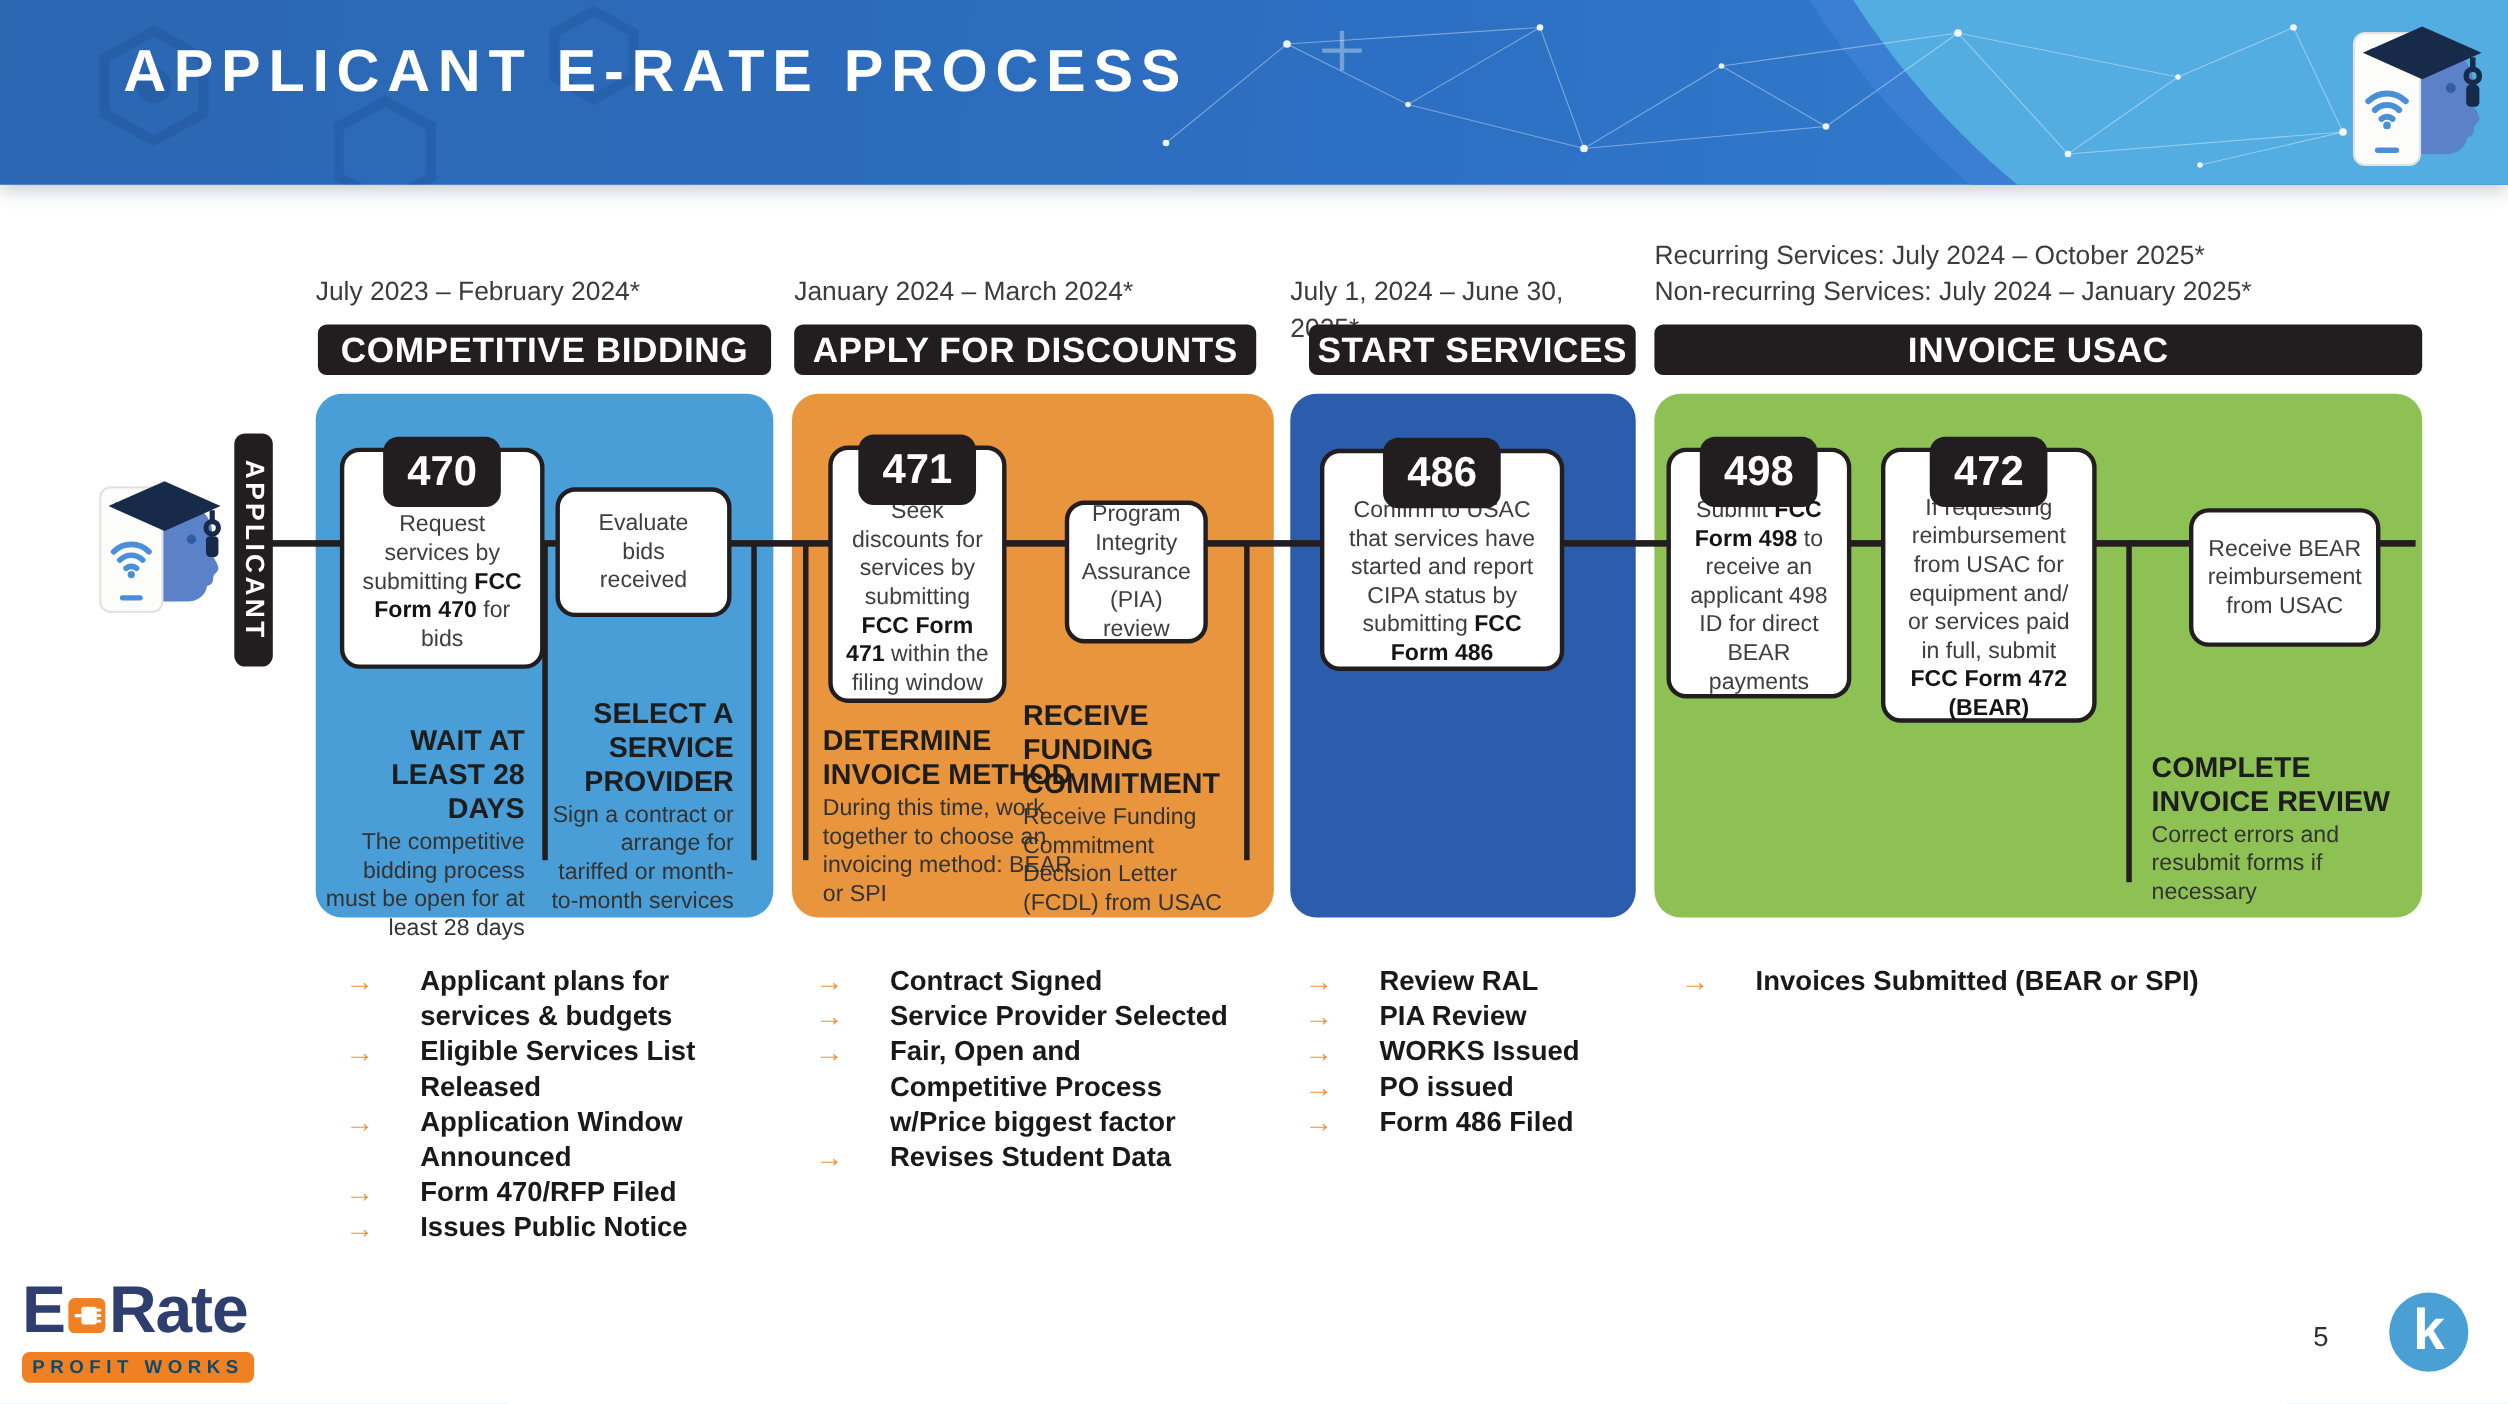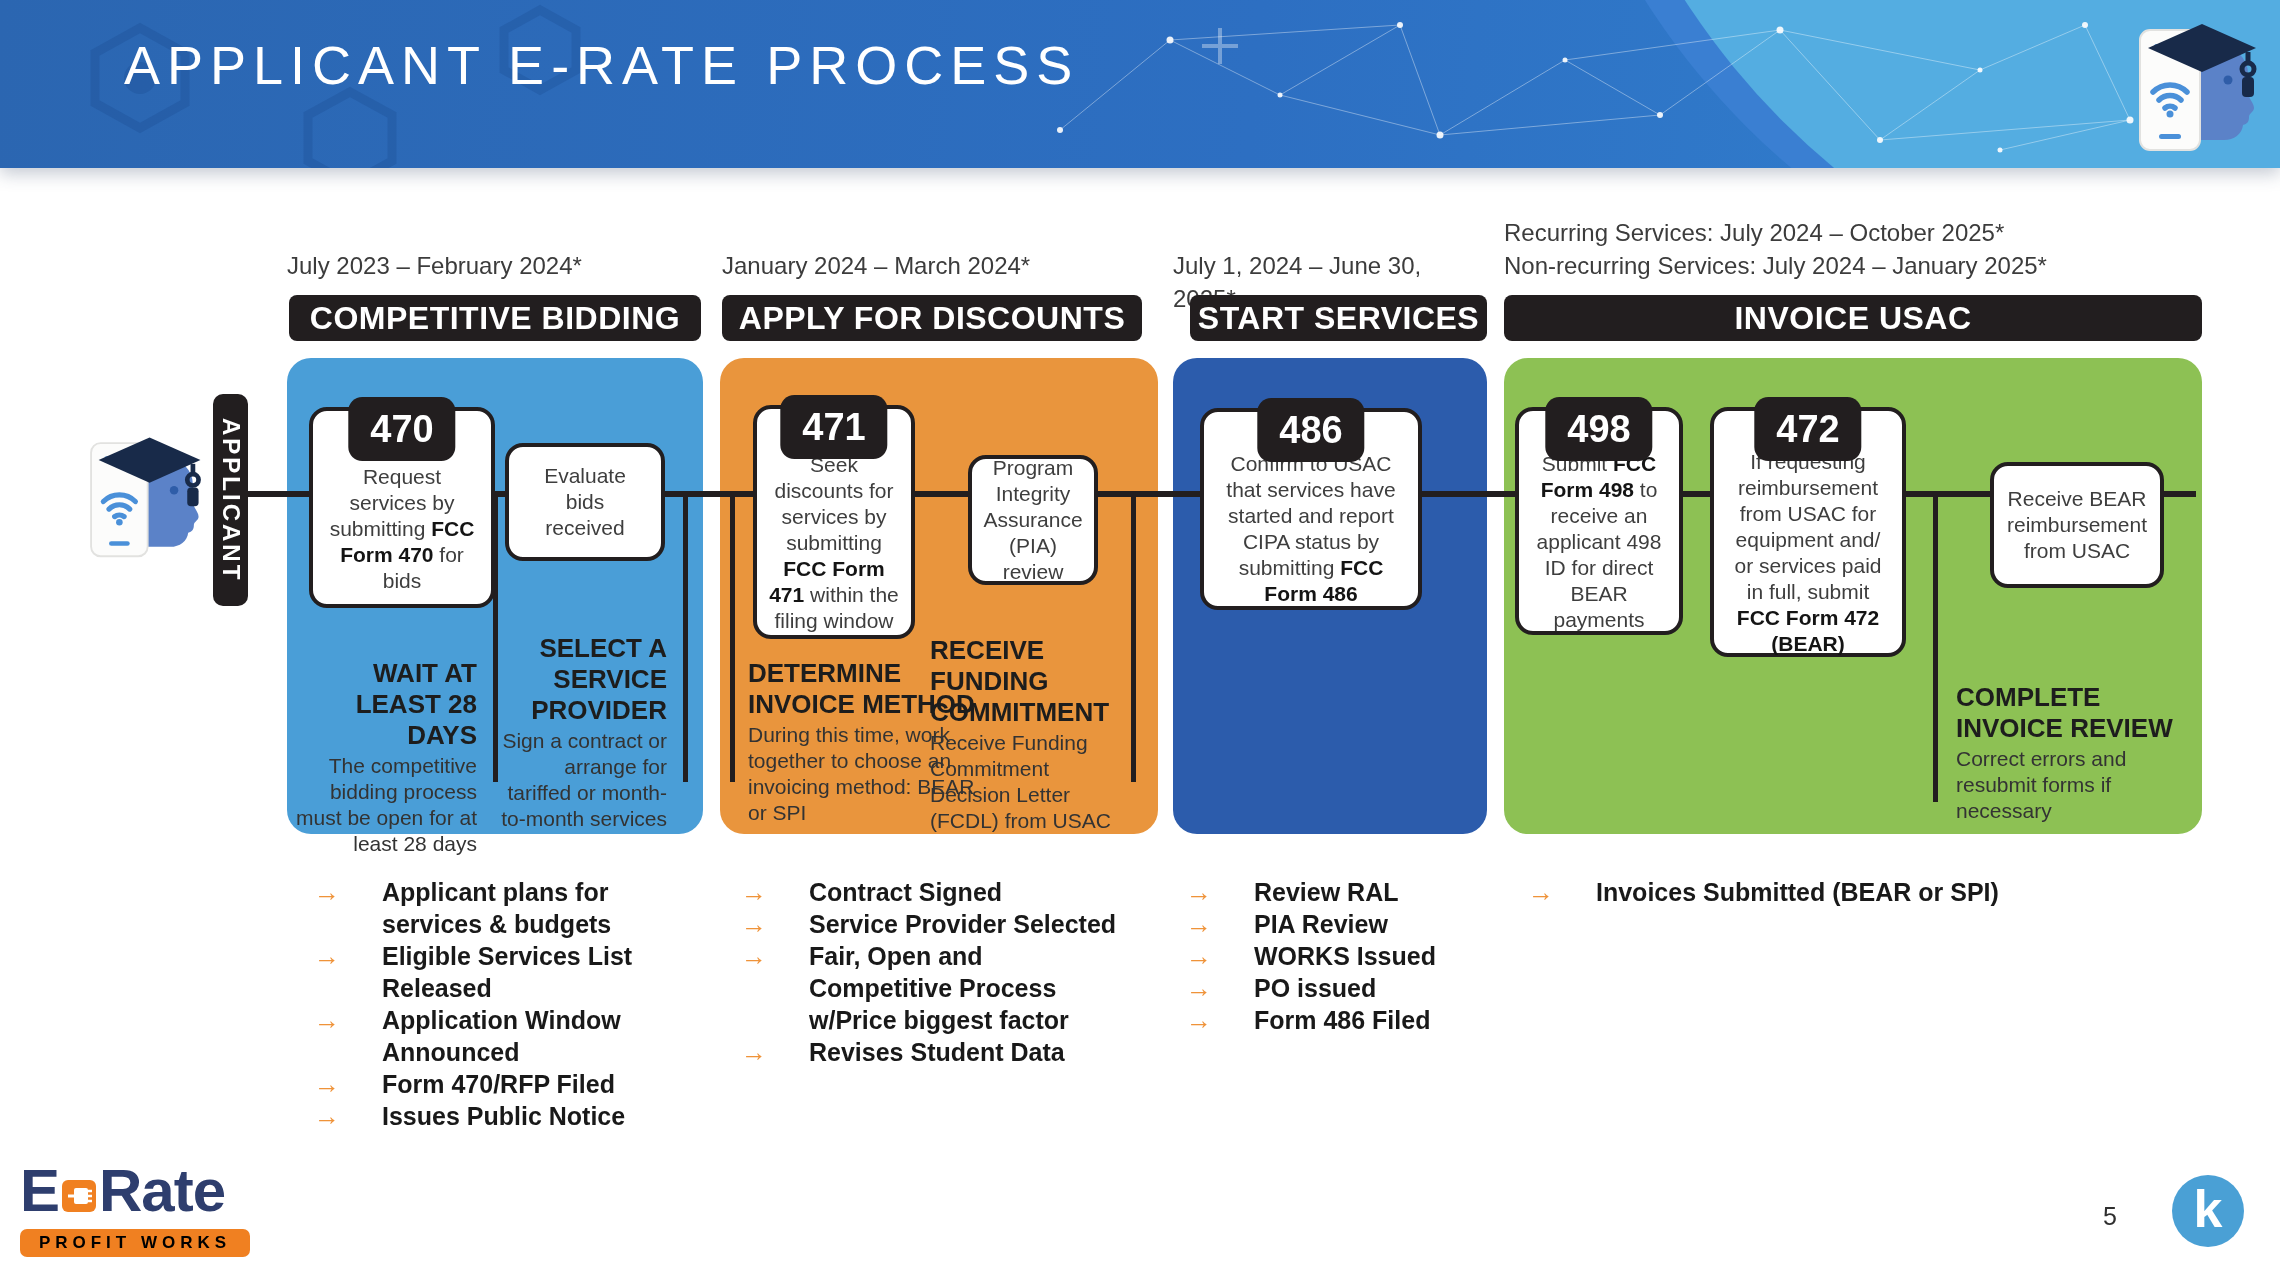--- a/index.html
+++ b/index.html
@@ -9,21 +9,21 @@
 
   
   .header{position:absolute;left:0;top:0;width:2280px;height:168px;
     background:linear-gradient(95deg,#2b66b1 0%,#2d6fc2 55%,#3282d0 100%);
     overflow:hidden;box-shadow:0 6px 16px rgba(50,70,100,.28)}
   .arc-dark{position:absolute;left:1532px;top:-1120px;width:1460px;height:1460px;border-radius:50%;background:#3a7fd2}
   .arc-light{position:absolute;left:1566px;top:-1142px;width:1480px;height:1480px;border-radius:50%;background:#54ade1}
   .hexes,.net{position:absolute;top:0}
   .hexes{left:20px}
   .net{left:1020px}
-  .title{position:absolute;left:124px;top:34px;font-size:54px;letter-spacing:7px;color:#fff;font-weight:normal;white-space:nowrap}
+  .title{position:absolute;left:112px;top:34px;font-size:54px;letter-spacing:7px;color:#fff;font-weight:bold;white-space:nowrap}
   .hero-icon{position:absolute;left:2124px;top:8px;width:140px;height:152px}
 
   
   .date{position:absolute;font-size:24px;line-height:33px;color:#3c3c3c;text-align:left}
   .date-1{left:287px;width:416px;top:249px}
   .date-2{left:722px;width:420px;top:249px}
   .date-3{left:1173px;width:314px;top:249px}
   .date-4{left:1504px;width:698px;top:216px}
 
   .bar{position:absolute;top:295px;height:46px;background:#221e1f;border-radius:8px;color:#fff;
@@ -82,21 +82,21 @@
   .checklist .arrow{color:#ef9339;font-weight:normal;font-size:26px;flex:0 0 28px;margin-right:40px}
   .cl-1{left:314px}.cl-1 .li-text{width:252px}
   .cl-2{left:741px}.cl-2 .li-text{width:322px}
   .cl-3{left:1186px}.cl-3 .li-text{width:260px}
   .cl-4{left:1528px}.cl-4 .li-text{width:440px}
 
   
   .erate-logo{position:absolute;left:20px;top:1160px}
   .erate-row{display:flex;align-items:center;font-weight:bold;font-size:60px;line-height:62px;color:#2e3e6e;letter-spacing:-1px}
   .plug-icon{margin:0 3px;transform:translateY(5px)}
-  .tagline{margin-top:7px;width:230px;height:28px;background:#f08021;border-radius:7px;color:#000000;
+  .tagline{margin-top:7px;width:211px;height:28px;background:#f08021;border-radius:7px;color:#0c4a6e;
     display:flex;align-items:center;justify-content:center;font-weight:bold;font-size:17px;letter-spacing:5px}
   .page-number{position:absolute;left:2090px;top:1202px;width:40px;text-align:center;font-size:25px;color:#2f2f2f}
   .k-logo{position:absolute;left:2172px;top:1175px;width:72px;height:72px;border-radius:50%;background:#4aa0d5;
     color:#fff;display:flex;align-items:center;justify-content:center;font-size:52px;font-weight:bold;padding-bottom:5px}
 </style>
 </head>
 <body>
 
 <svg width="0" height="0" style="position:absolute">
   <defs>

